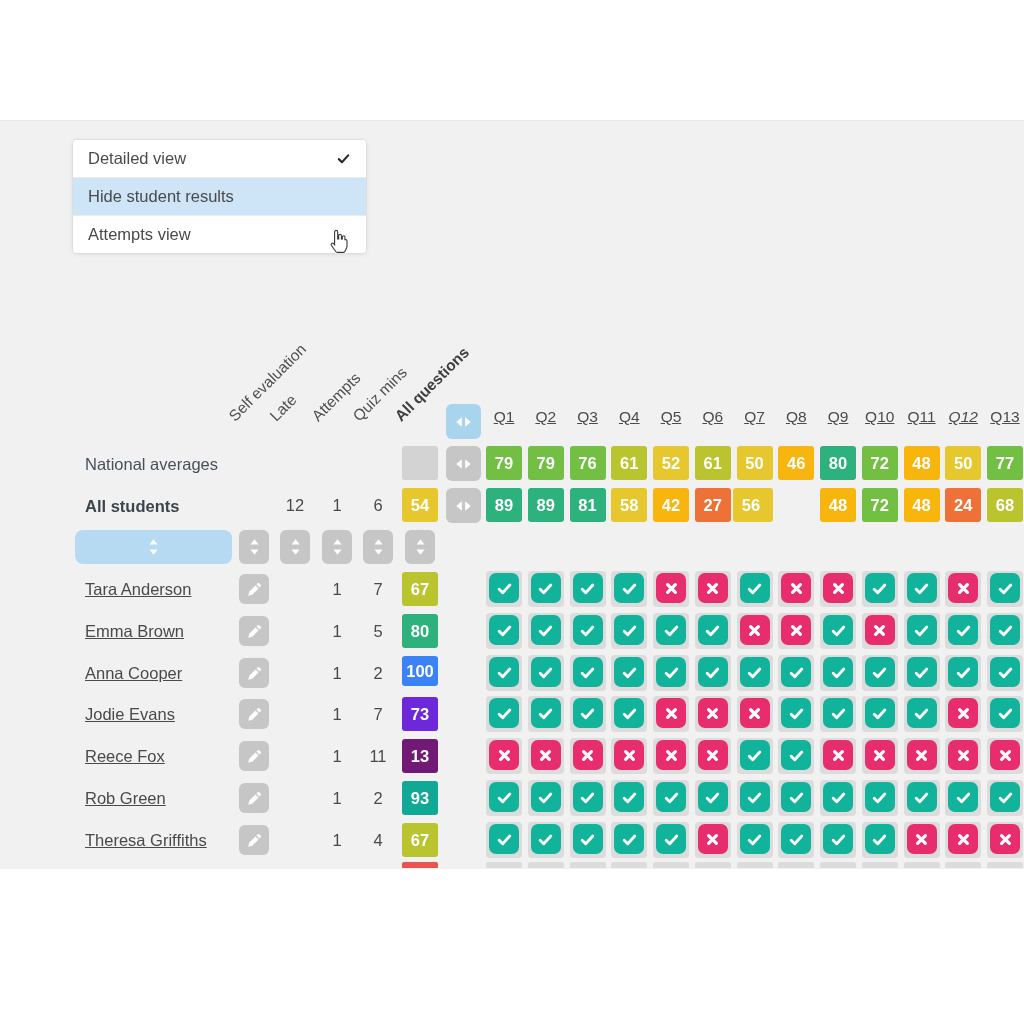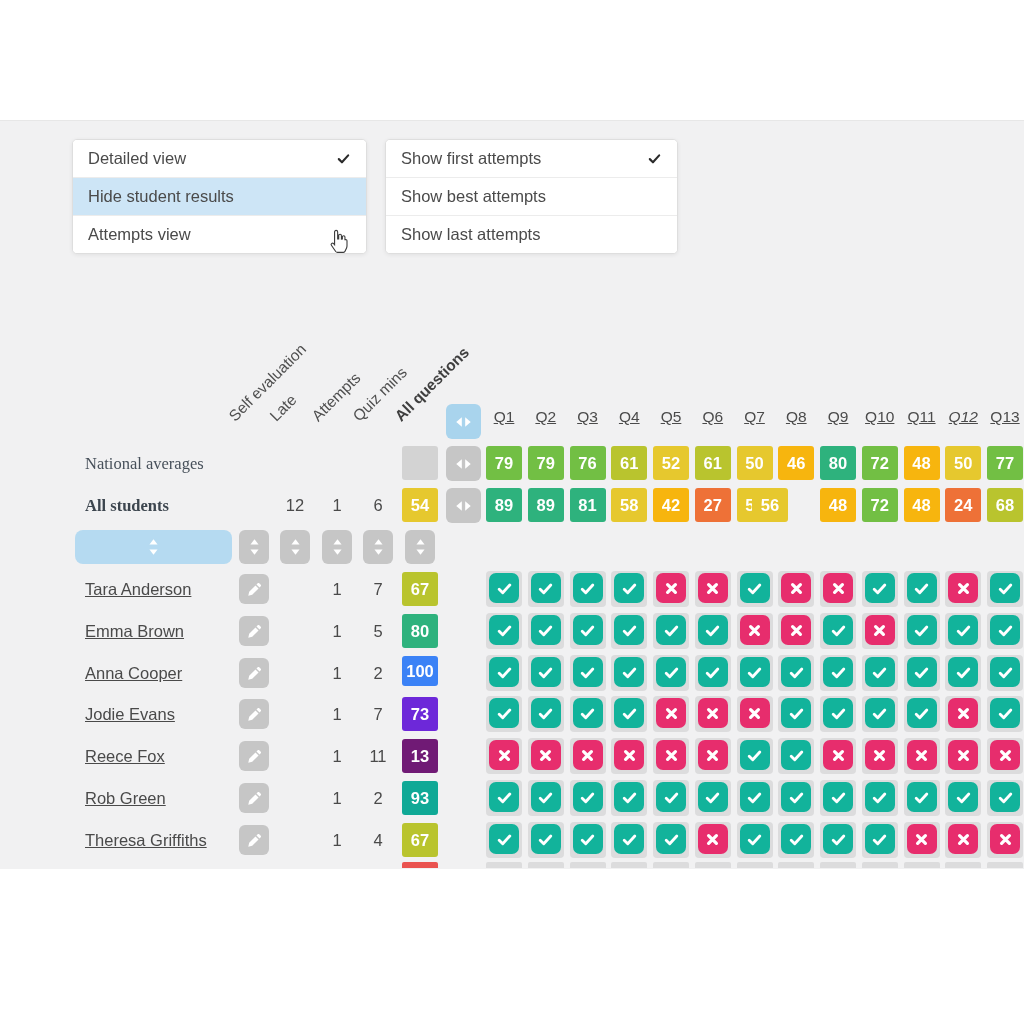--- a/index.html
+++ b/index.html
@@ -9,21 +9,21 @@
   
   .menu{position:absolute;background:#fff;border:1px solid #dedede;border-radius:5px;box-shadow:0 1px 4px rgba(0,0,0,.07);overflow:hidden;}
   .menu-item{height:37px;display:flex;align-items:center;justify-content:space-between;padding:0 15px;font-size:16.5px;color:#4a4a4a;border-top:1px solid #ececec;cursor:pointer;background:#fff;}
   .menu-item:first-child{border-top:none;}
   .menu-item.hl{background:#cde5f6;}
   .menu-item .chk{display:flex;align-items:center;}
   
   .rot{position:absolute;transform-origin:0 100%;transform:rotate(-45deg);font-size:15.5px;color:#4f4f4f;white-space:nowrap;height:18px;line-height:18px;}
   .rot.bold{font-weight:bold;color:#3f3f3f;}
   .qlab{position:absolute;width:44px;text-align:center;font-size:15.5px;color:#4b4b4b;text-decoration:underline;cursor:pointer;}
-  .rowlabel{position:absolute;font-size:16.5px;color:#47505a;line-height:18px;font-family:Liberation Serif, serif;}
+  .rowlabel{position:absolute;font-size:16.5px;color:#47505a;line-height:18px;}
   .rowlabel.bold{font-weight:bold;color:#3c454e;}
   .slink{position:absolute;font-size:16.5px;color:#4a4a4a;text-decoration:underline;line-height:18px;cursor:pointer;}
   .num{position:absolute;width:40px;text-align:center;font-size:16.5px;color:#4a4a4a;line-height:18px;}
   
   .box{position:absolute;border-radius:3px;display:flex;align-items:center;justify-content:center;color:#fff;font-weight:bold;font-size:16.5px;}
   .btn{position:absolute;border-radius:6px;background:#c6c6c6;display:flex;align-items:center;justify-content:center;cursor:pointer;}
   .cell{position:absolute;background:#dcdcdd;border-radius:4px;}
   .icon-box{position:absolute;border-radius:7px;display:flex;align-items:center;justify-content:center;cursor:pointer;}
   .cursor{position:absolute;pointer-events:none;}
   svg{display:block;}
@@ -41,36 +41,20 @@
           <svg viewBox="0 0 24 24" width="15" height="15">
             <path d="M4.5 13l5 5L19.5 7" fill="none" stroke="#2b2b2b" stroke-width="3.4" stroke-linecap="round" stroke-linejoin="round"></path>
           </svg>
         </span>
       </div>
       <div class="menu-item hl">
         <span>Hide student results</span>
       </div>
       <div class="menu-item">
         <span>Attempts view</span>
-      </div>
-    </div>
-  <div class="menu" id="attempts-menu" style="left:385px;top:139px;width:291px;">
-      <div class="menu-item">
-        <span>Show first attempts</span>
-        <span class="chk">
-          <svg viewBox="0 0 24 24" width="15" height="15">
-            <path d="M4.5 13l5 5L19.5 7" fill="none" stroke="#2b2b2b" stroke-width="3.4" stroke-linecap="round" stroke-linejoin="round"></path>
-          </svg>
-        </span>
-      </div>
-      <div class="menu-item">
-        <span>Show best attempts</span>
-      </div>
-      <div class="menu-item">
-        <span>Show last attempts</span>
       </div>
     </div>
 
   <div id="table">
     <div class="rowlabel" style="left:85px;top:455px;">National averages</div>
     <div class="rowlabel bold" style="left:85px;top:497px;">All students</div>
     <div id="generated">
         <div class="rot" style="left:238px;top:407px;">Self evaluation</div>
         <div class="rot" style="left:279px;top:407px;">Late</div>
         <div class="rot" style="left:321px;top:407px;">Attempts</div>
@@ -125,21 +109,21 @@
             <path d="M12 2.5v11L18.5 8z" fill="#fff"></path>
           </svg>
         </div>
         <div class="box" style="left:486px;top:488px;width:36px;height:34px;background:#2eb27d;">89</div>
         <div class="box" style="left:527.75px;top:488px;width:36px;height:34px;background:#2eb27d;">89</div>
         <div class="box" style="left:569.5px;top:488px;width:36px;height:34px;background:#2eb27d;">81</div>
         <div class="box" style="left:611.25px;top:488px;width:36px;height:34px;background:#e6c82e;">58</div>
         <div class="box" style="left:653px;top:488px;width:36px;height:34px;background:#f7b50e;">42</div>
         <div class="box" style="left:694.75px;top:488px;width:36px;height:34px;background:#ee7137;">27</div>
         <div class="box" style="left:736.5px;top:488px;width:36px;height:34px;background:#e6c82e;">52</div>
-        <div class="box" style="left:752px;top:488px;width:36px;height:34px;background:#e6c82e;">56</div>
+        <div class="box" style="left:733px;top:488px;width:36px;height:34px;background:#e6c82e;">56</div>
         <div class="box" style="left:820px;top:488px;width:36px;height:34px;background:#f7b50e;">48</div>
         <div class="box" style="left:861.75px;top:488px;width:36px;height:34px;background:#72bf44;">72</div>
         <div class="box" style="left:903.5px;top:488px;width:36px;height:34px;background:#f7b50e;">48</div>
         <div class="box" style="left:945.25px;top:488px;width:36px;height:34px;background:#ee7137;">24</div>
         <div class="box" style="left:987px;top:488px;width:36px;height:34px;background:#b9c42e;">68</div>
         <div class="btn" style="left:75px;top:530px;width:157px;height:34px;border-radius:8px;background:#b5daf1;">
           <svg viewBox="0 0 16 22" width="13" height="18">
             <path d="M8 1.5l5 6.5H3z" fill="#fff"></path>
             <path d="M8 20.5L3 14h10z" fill="#fff"></path>
           </svg>

